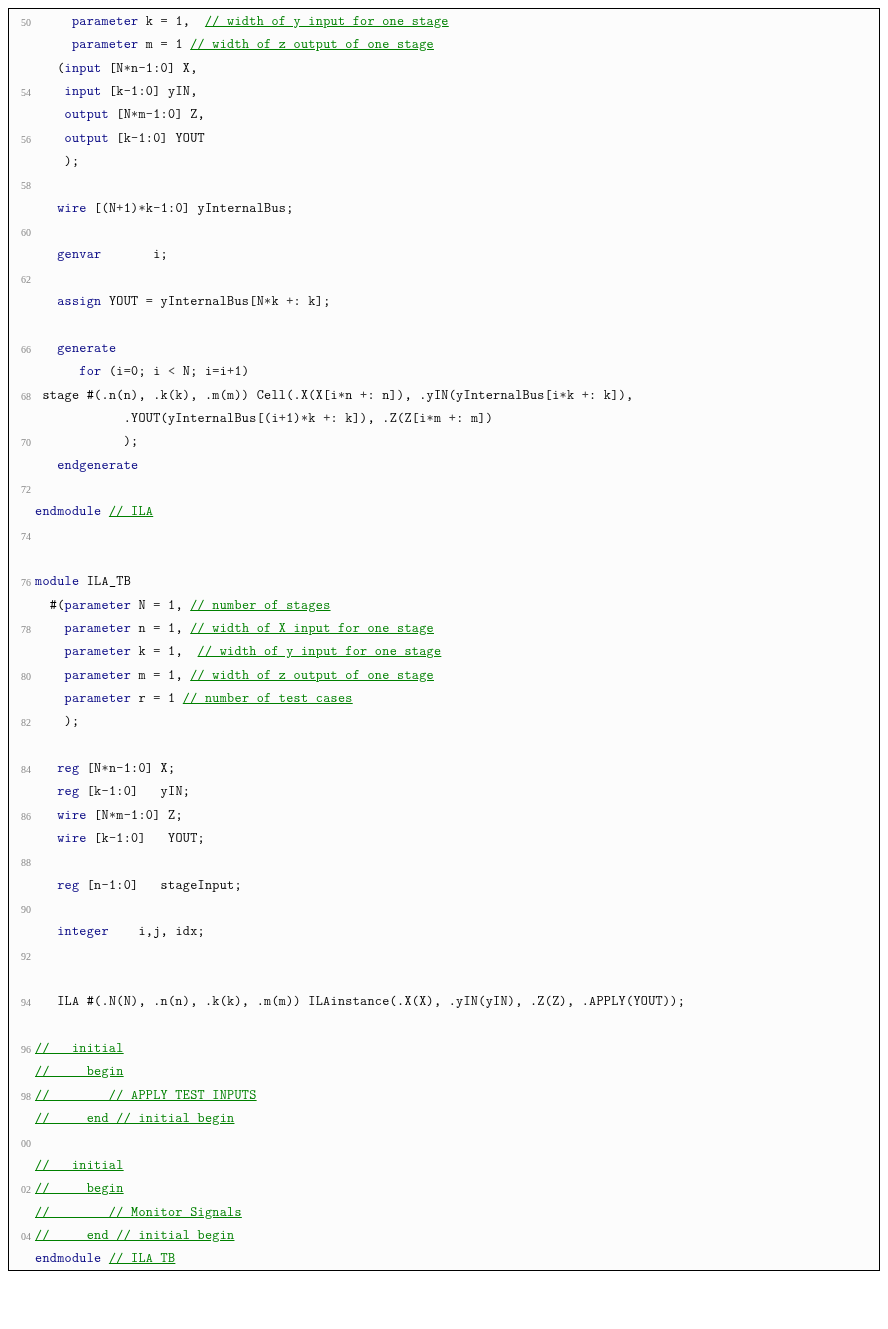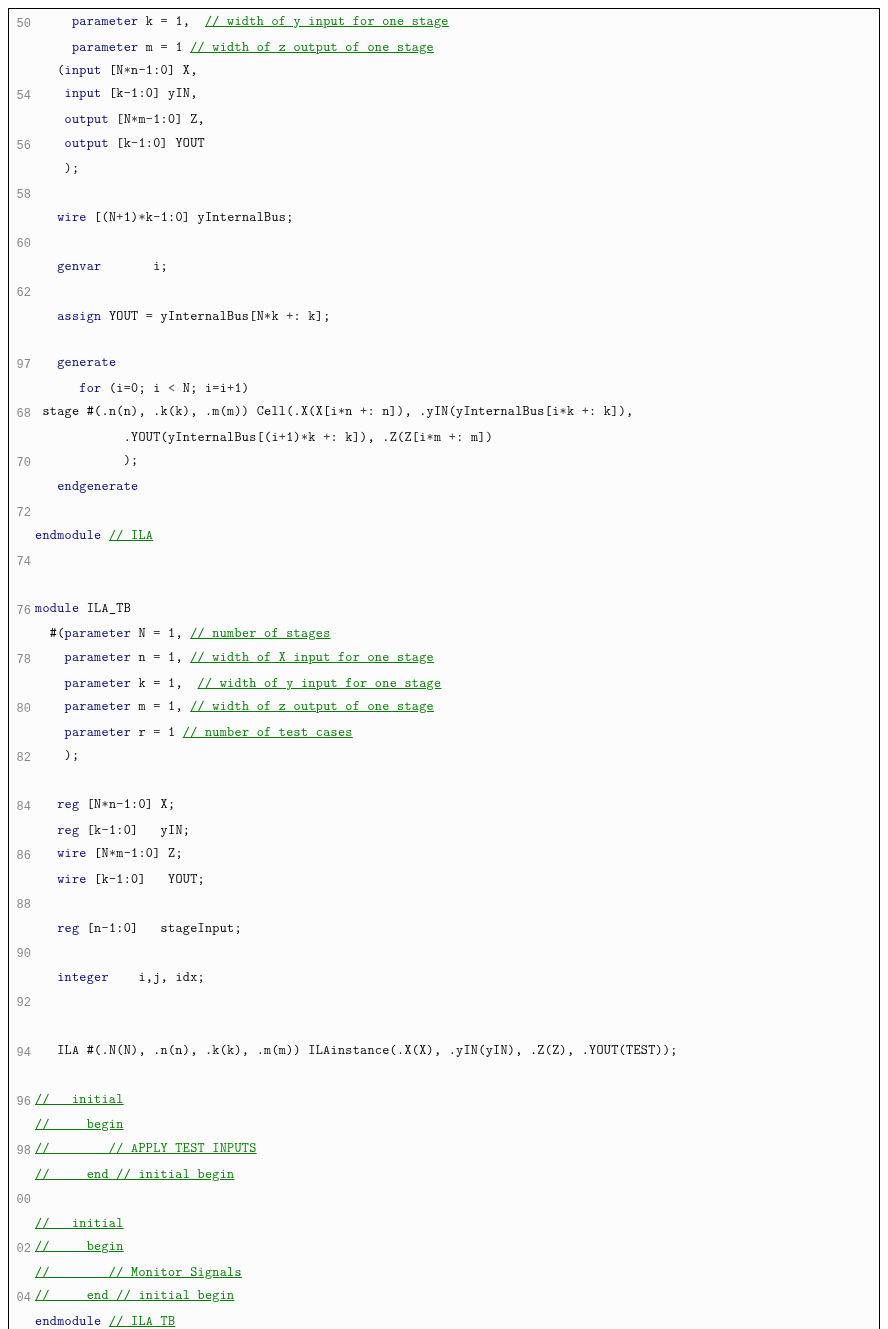--- a/index.html
+++ b/index.html
@@ -17,25 +17,25 @@
     line-height: 1.73;
   }
   .row {
     display: flex;
     align-items: flex-start;
   }
   .lineno {
     width: 22px;
     flex-shrink: 0;
     text-align: right;
-    font-size: 12px;
+    font-size: 10px;
     color: #888;
     padding-right: 4px;
     padding-top: 5px;
-    font-family: Liberation Mono, monospace;
+    font-family: Liberation Serif, serif;
     user-select: none;
   }
   .code {
     flex: 1;
     white-space: pre-wrap;
     word-break: break-word;
     font-family: "Latin Modern Mono", "CMU Typewriter Text", "Courier New", monospace;
     letter-spacing: 0.3px;
     padding-right: 6px;
   }
@@ -97,21 +97,21 @@
     </div>
     <div class="row">
       <div class="lineno"></div>
       <div class="code"><span>   </span><span class="kw">assign</span><span> YOUT </span><span class="op">=</span><span> yInternalBus[N</span><span class="op">*</span><span>k </span><span class="op">+</span><span>: k];</span></div>
     </div>
     <div class="row">
       <div class="lineno"></div>
       <div class="code">&nbsp;</div>
     </div>
     <div class="row">
-      <div class="lineno">97</div>
+      <div class="lineno">66</div>
       <div class="code"><span>   </span><span class="kw">generate</span></div>
     </div>
     <div class="row">
       <div class="lineno"></div>
       <div class="code"><span>      </span><span class="kw">for</span><span> (i</span><span class="op">=</span><span>0; i </span><span class="op">&lt;</span><span> N; i</span><span class="op">=</span><span>i</span><span class="op">+</span><span>1)</span></div>
     </div>
     <div class="row">
       <div class="lineno">68</div>
       <div class="code"><span> stage #(.n(n), .k(k), .m(m)) Cell(.X(X[i</span><span class="op">*</span><span>n </span><span class="op">+</span><span>: n]), .yIN(yInternalBus[i</span><span class="op">*</span><span>k </span><span class="op">+</span><span>: k]),</span></div>
     </div>
@@ -210,21 +210,21 @@
     <div class="row">
       <div class="lineno">92</div>
       <div class="code">&nbsp;</div>
     </div>
     <div class="row">
       <div class="lineno"></div>
       <div class="code">&nbsp;</div>
     </div>
     <div class="row">
       <div class="lineno">94</div>
-      <div class="code"><span>   ILA #(.N(N), .n(n), .k(k), .m(m)) ILAinstance(.X(X), .yIN(yIN), .Z(Z), .YOUT(TEST));</span></div>
+      <div class="code"><span>   ILA #(.N(N), .n(n), .k(k), .m(m)) ILAinstance(.X(X), .yIN(yIN), .Z(Z), .APPLY(YOUT));</span></div>
     </div>
     <div class="row">
       <div class="lineno"></div>
       <div class="code">&nbsp;</div>
     </div>
     <div class="row">
       <div class="lineno">96</div>
       <div class="code"><span class="cm">//   initial</span></div>
     </div>
     <div class="row">

